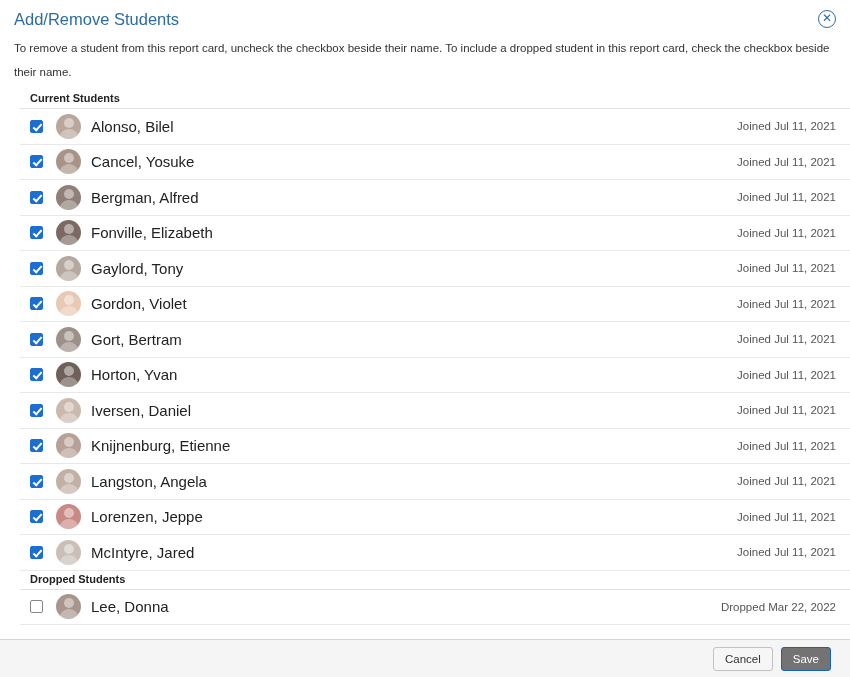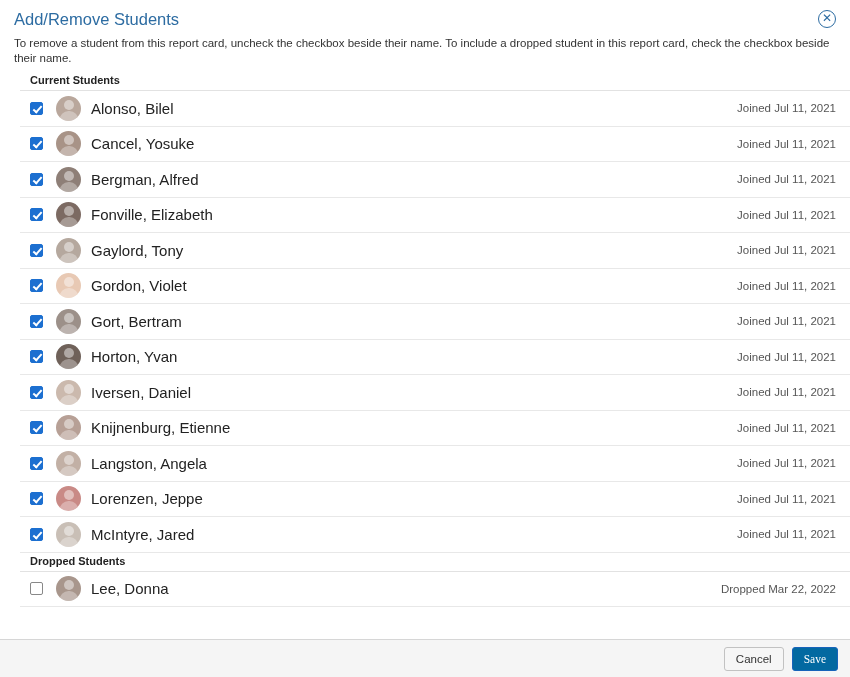--- a/index.html
+++ b/index.html
@@ -40,21 +40,21 @@
     line-height: 15px;
     text-align: center;
     cursor: pointer;
     margin-top: 2px;
     user-select: none;
   }
   .instructions {
     font-size: 11.5px;
     color: #333;
     padding: 2px 4px 6px 14px;
-    line-height: 15px;
+    line-height: 24px;
   }
   .section-label {
     font-size: 11px;
     font-weight: bold;
     color: #222;
     padding: 2px 0 4px 10px;
     border-bottom: 1px solid #e2e2e2;
   }
   .list {
     flex: 1 1 auto;
@@ -127,38 +127,37 @@
     text-align: right;
     white-space: nowrap;
   }
   .footer {
     height: 38px;
     border-top: 1px solid #d6d6d6;
     background: #f5f5f5;
     display: flex;
     align-items: center;
     justify-content: flex-end;
-    padding: 0 12px;
+    padding: 0 19px;
     gap: 8px;
   }
   .btn {
     font-size: 11.5px;
     padding: 4px 11px;
     border-radius: 3px;
     border: 1px solid #c2c2c2;
     background: #f6f6f6;
     color: #333;
     cursor: pointer;
     line-height: 14px;
   }
   .btn.primary {
-    background: #0369a1;
+    background: #737373;
     border-color: #1763ba;
     color: #fff;
-    font-family: Liberation Serif, serif;
   }
 </style>
 </head>
 <body>
 
 <div class="dialog">
 
   <div class="dialog-header">
     <div class="dialog-title">Add/Remove Students</div>
     <div class="close-btn">✕</div>

